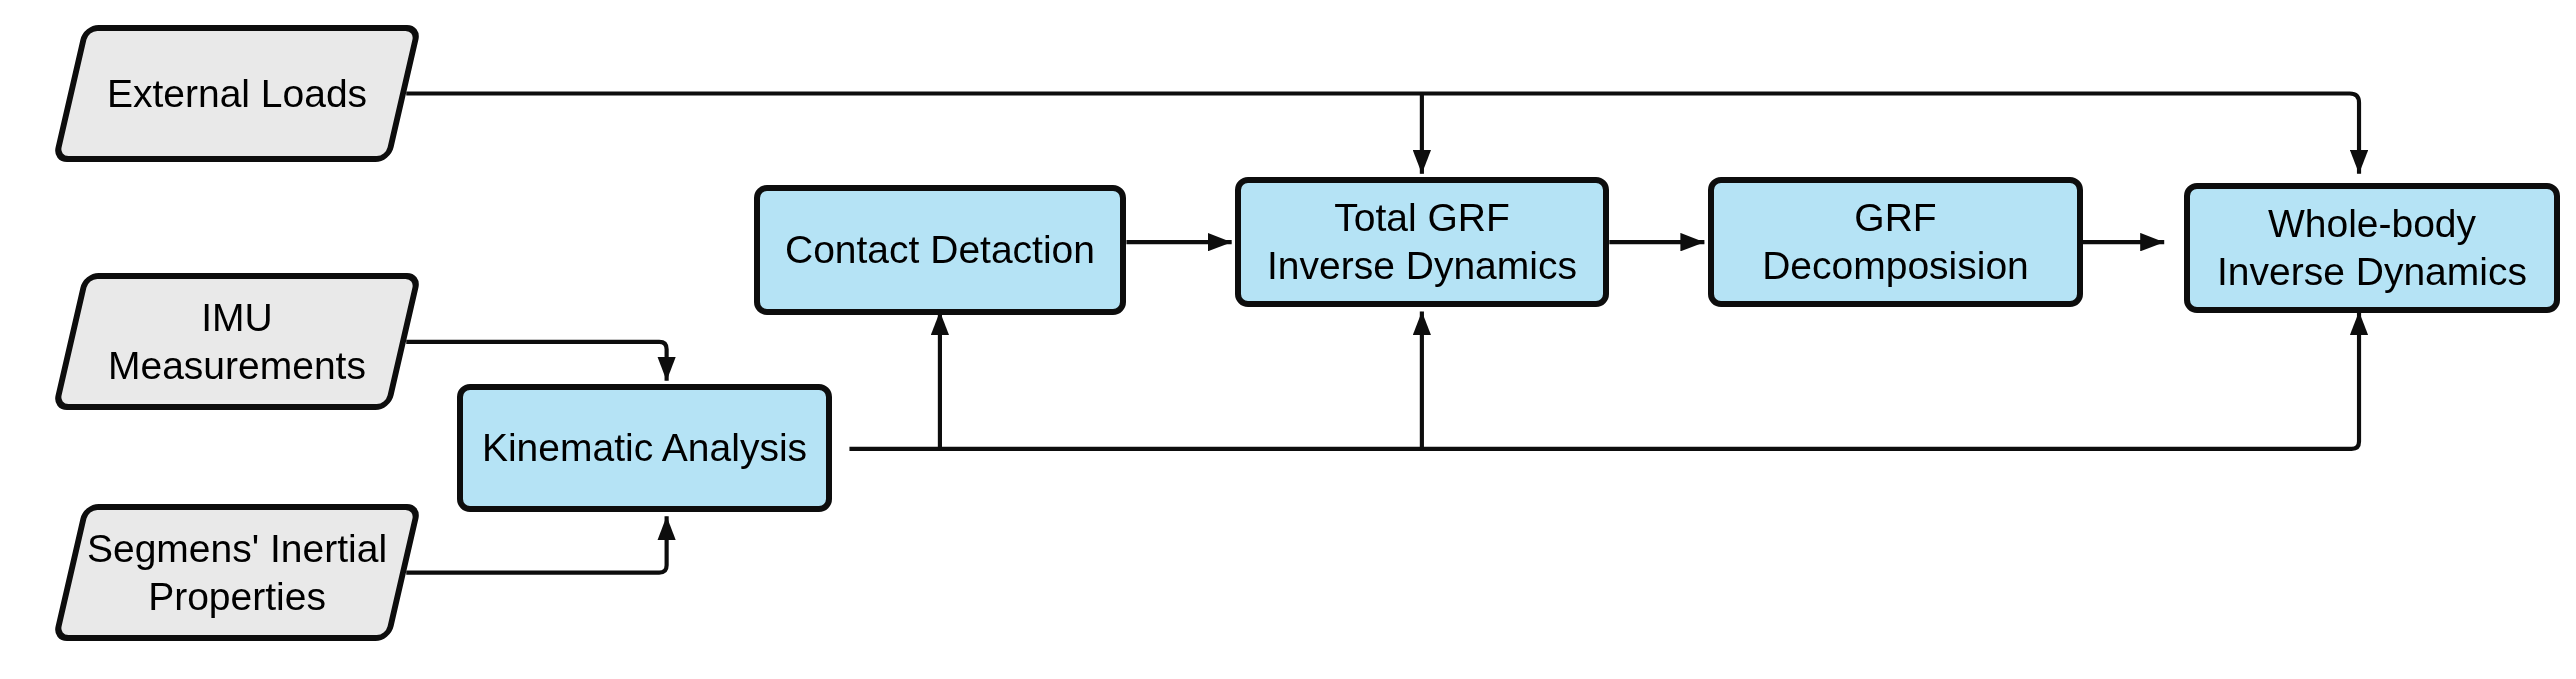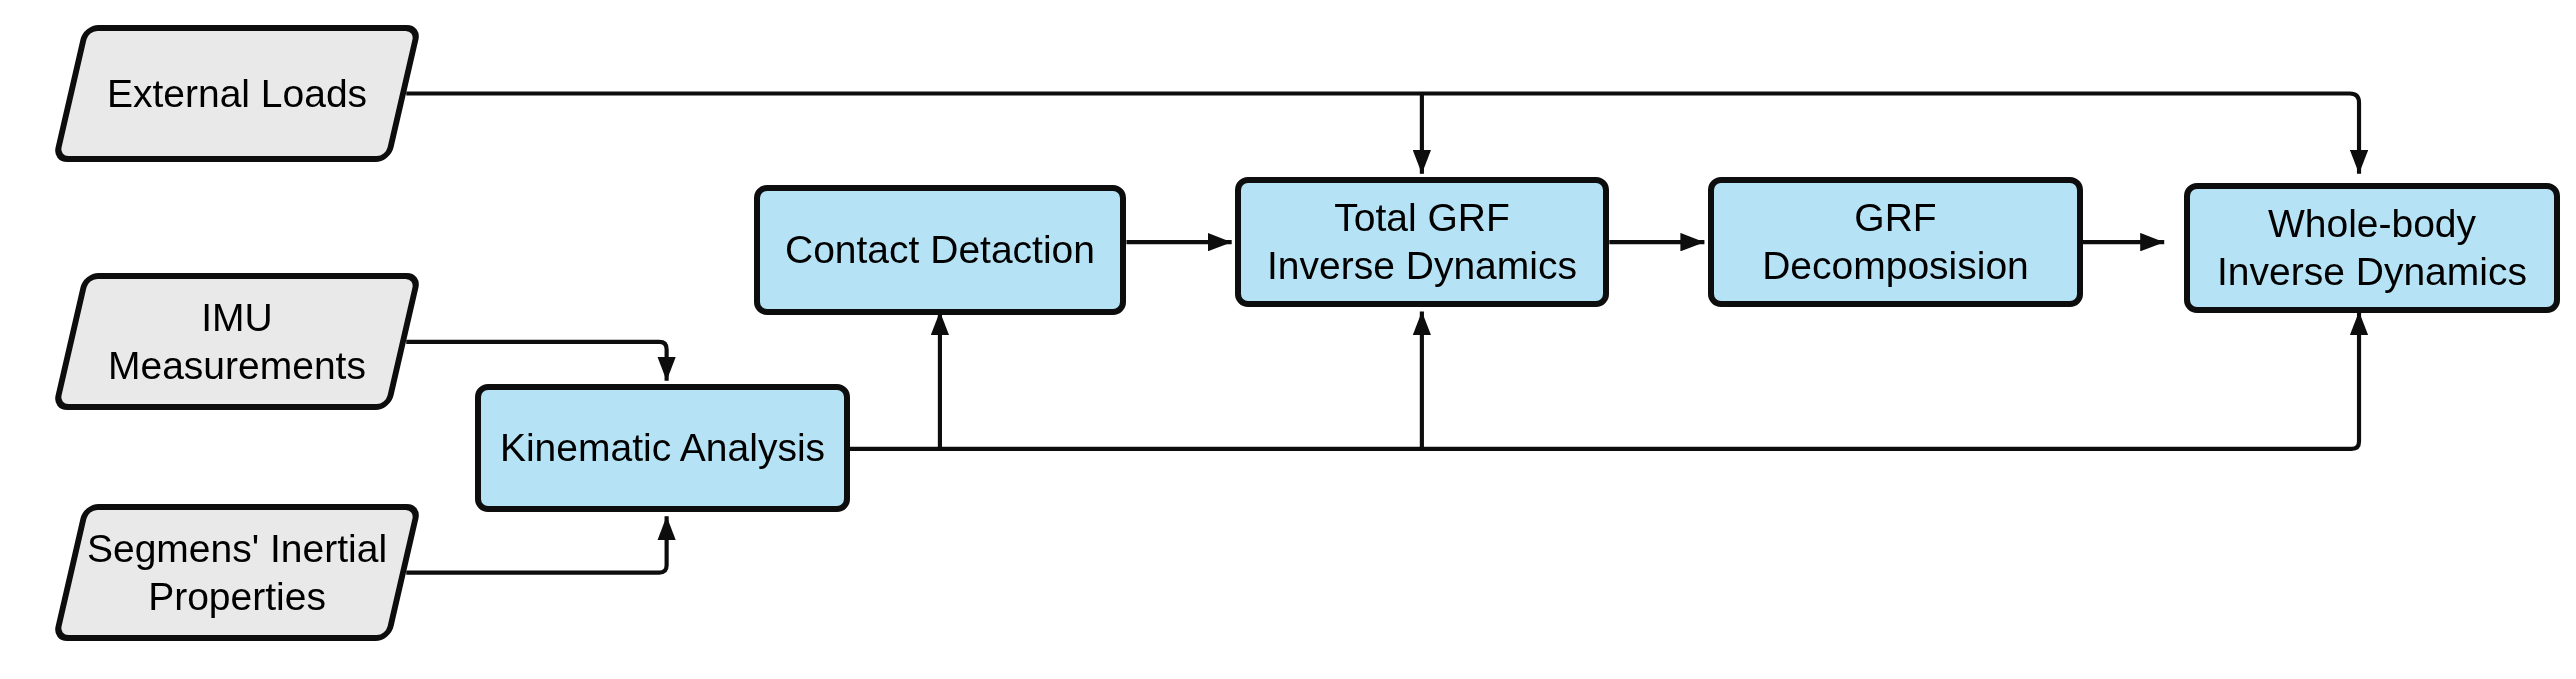--- a/index.html
+++ b/index.html
@@ -47,21 +47,21 @@
     background: var(--c-input_fill, #e9e9e9);
     border-radius: 14.8px;
     transform: skewX(-13deg);
   }
   .input-shape .label { transform: skewX(13deg); }
 
   
   #node-external-loads   { left: 68px;   top: 25px;  width: 338px; height: 137px; }
   #node-imu-measurements { left: 68px;   top: 273px; width: 338px; height: 137px; }
   #node-segments-inertial{ left: 68px;   top: 504px; width: 338px; height: 137px; }
-  #node-kinematic        { left: 475px;  top: 384px; width: 375px; height: 128px; }
+  #node-kinematic        { left: 457px;  top: 384px; width: 375px; height: 128px; }
   #node-contact          { left: 754px;  top: 185px; width: 372px; height: 130px; }
   #node-total-grf        { left: 1235px; top: 177px; width: 374px; height: 130px; }
   #node-grf-decomp       { left: 1708px; top: 177px; width: 375px; height: 130px; }
   #node-whole-body       { left: 2168px; top: 183px; width: 376px; height: 130px; margin-left: 16px; }
 </style>
 </head>
 <body>
 
 <div class="canvas">
 

